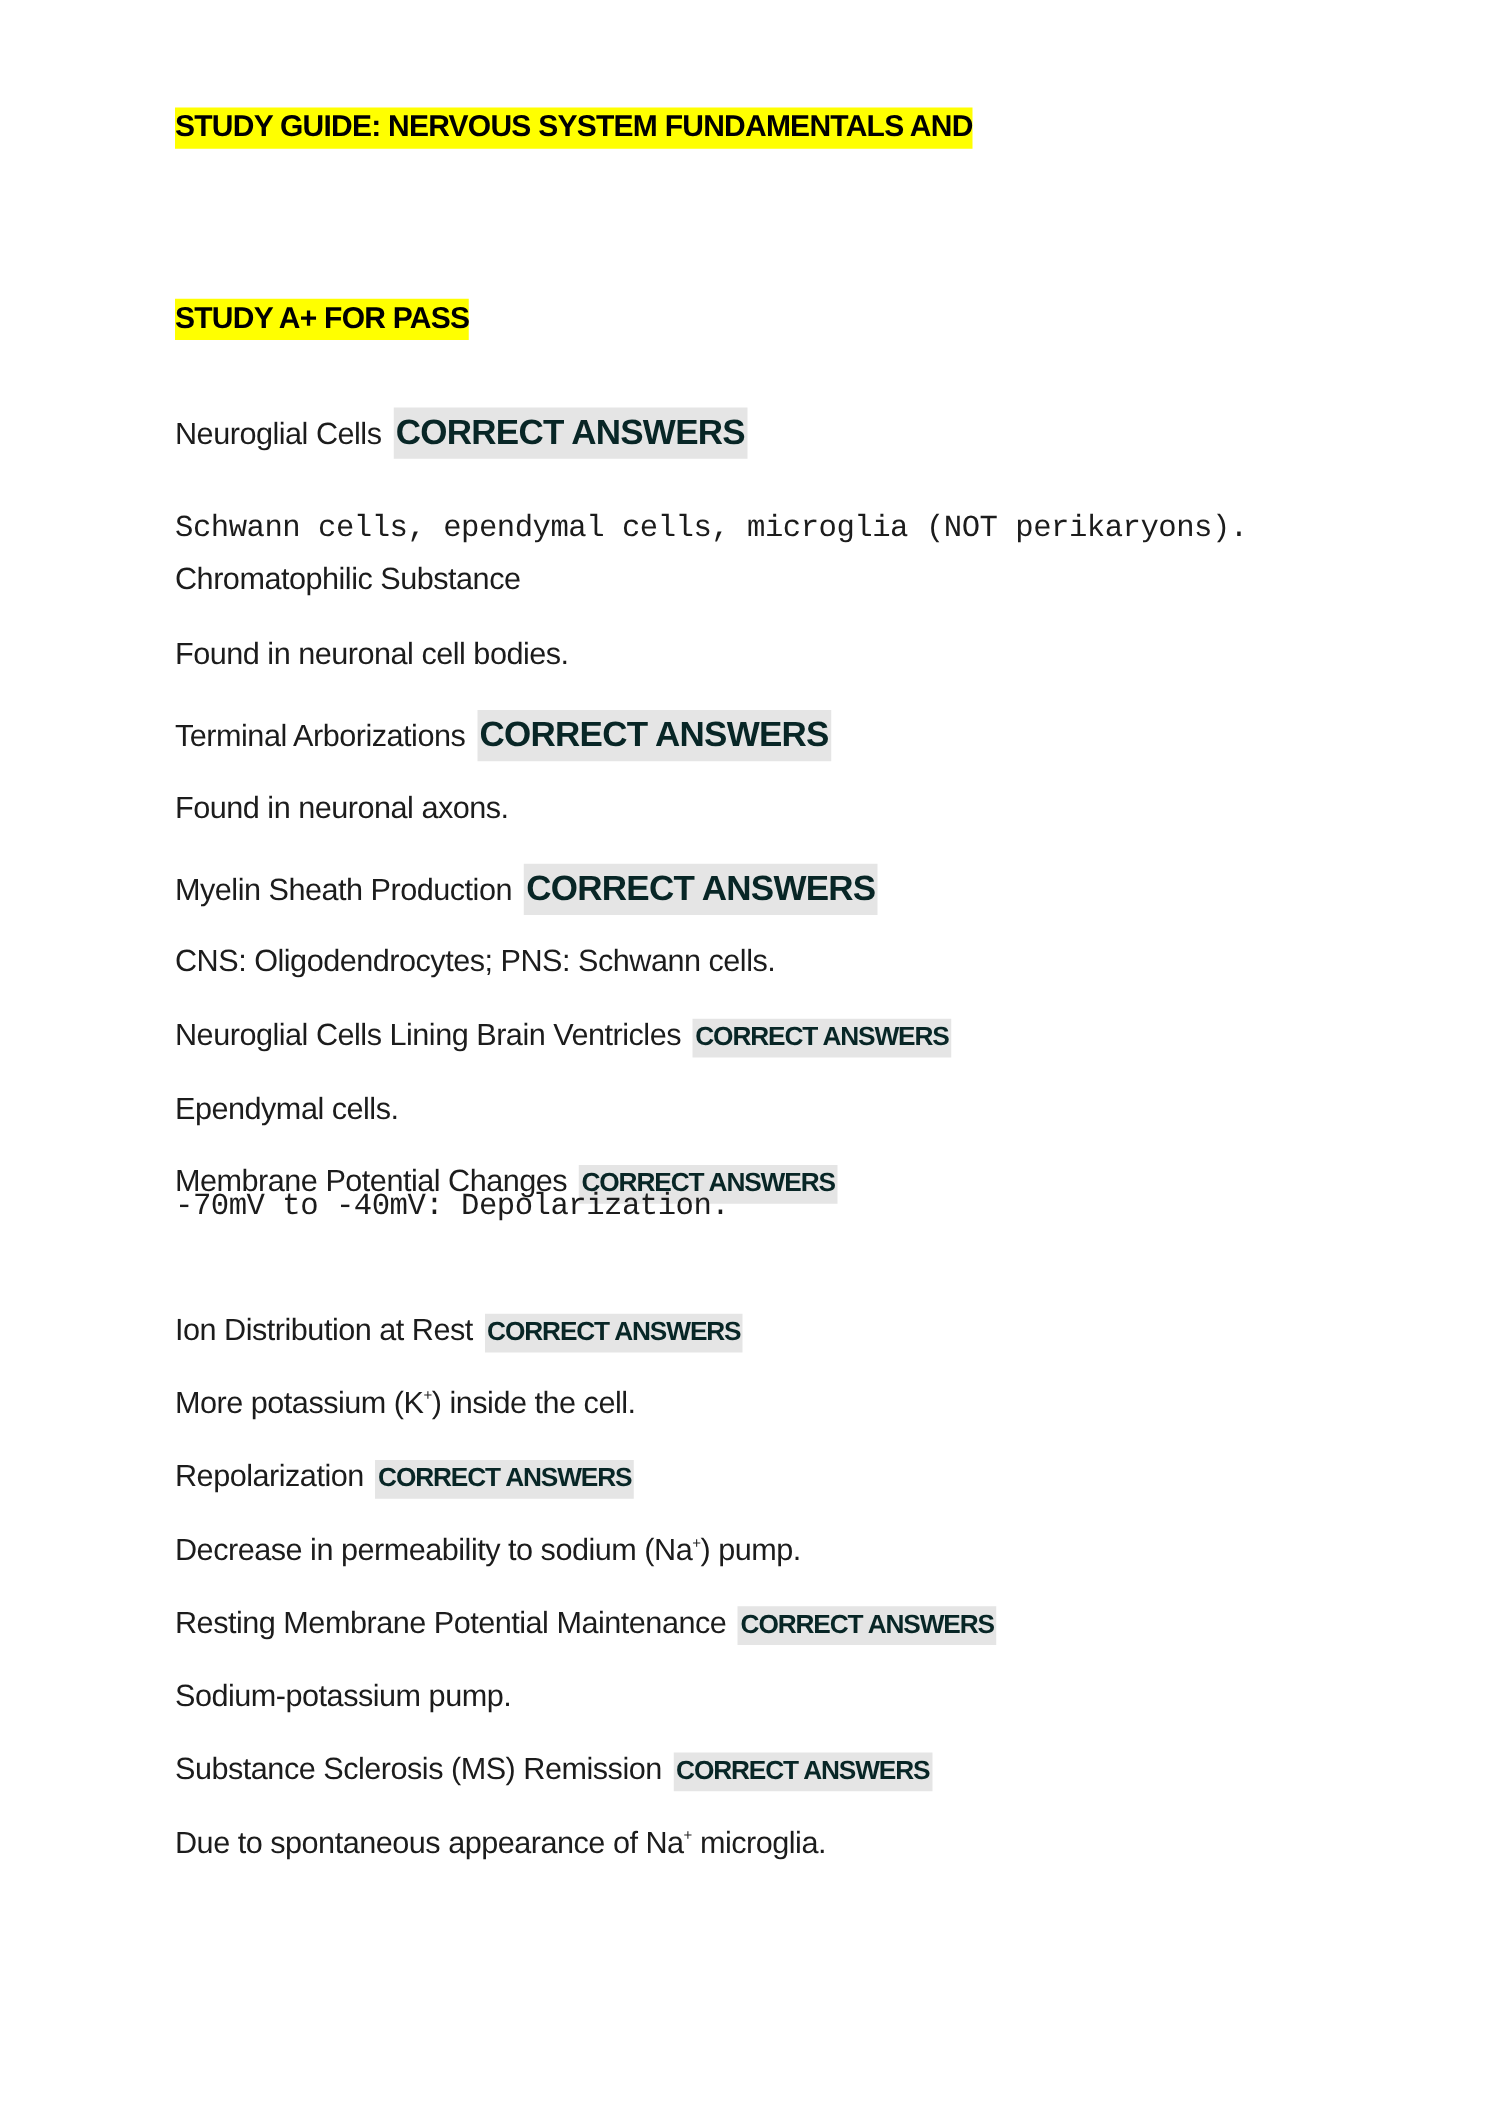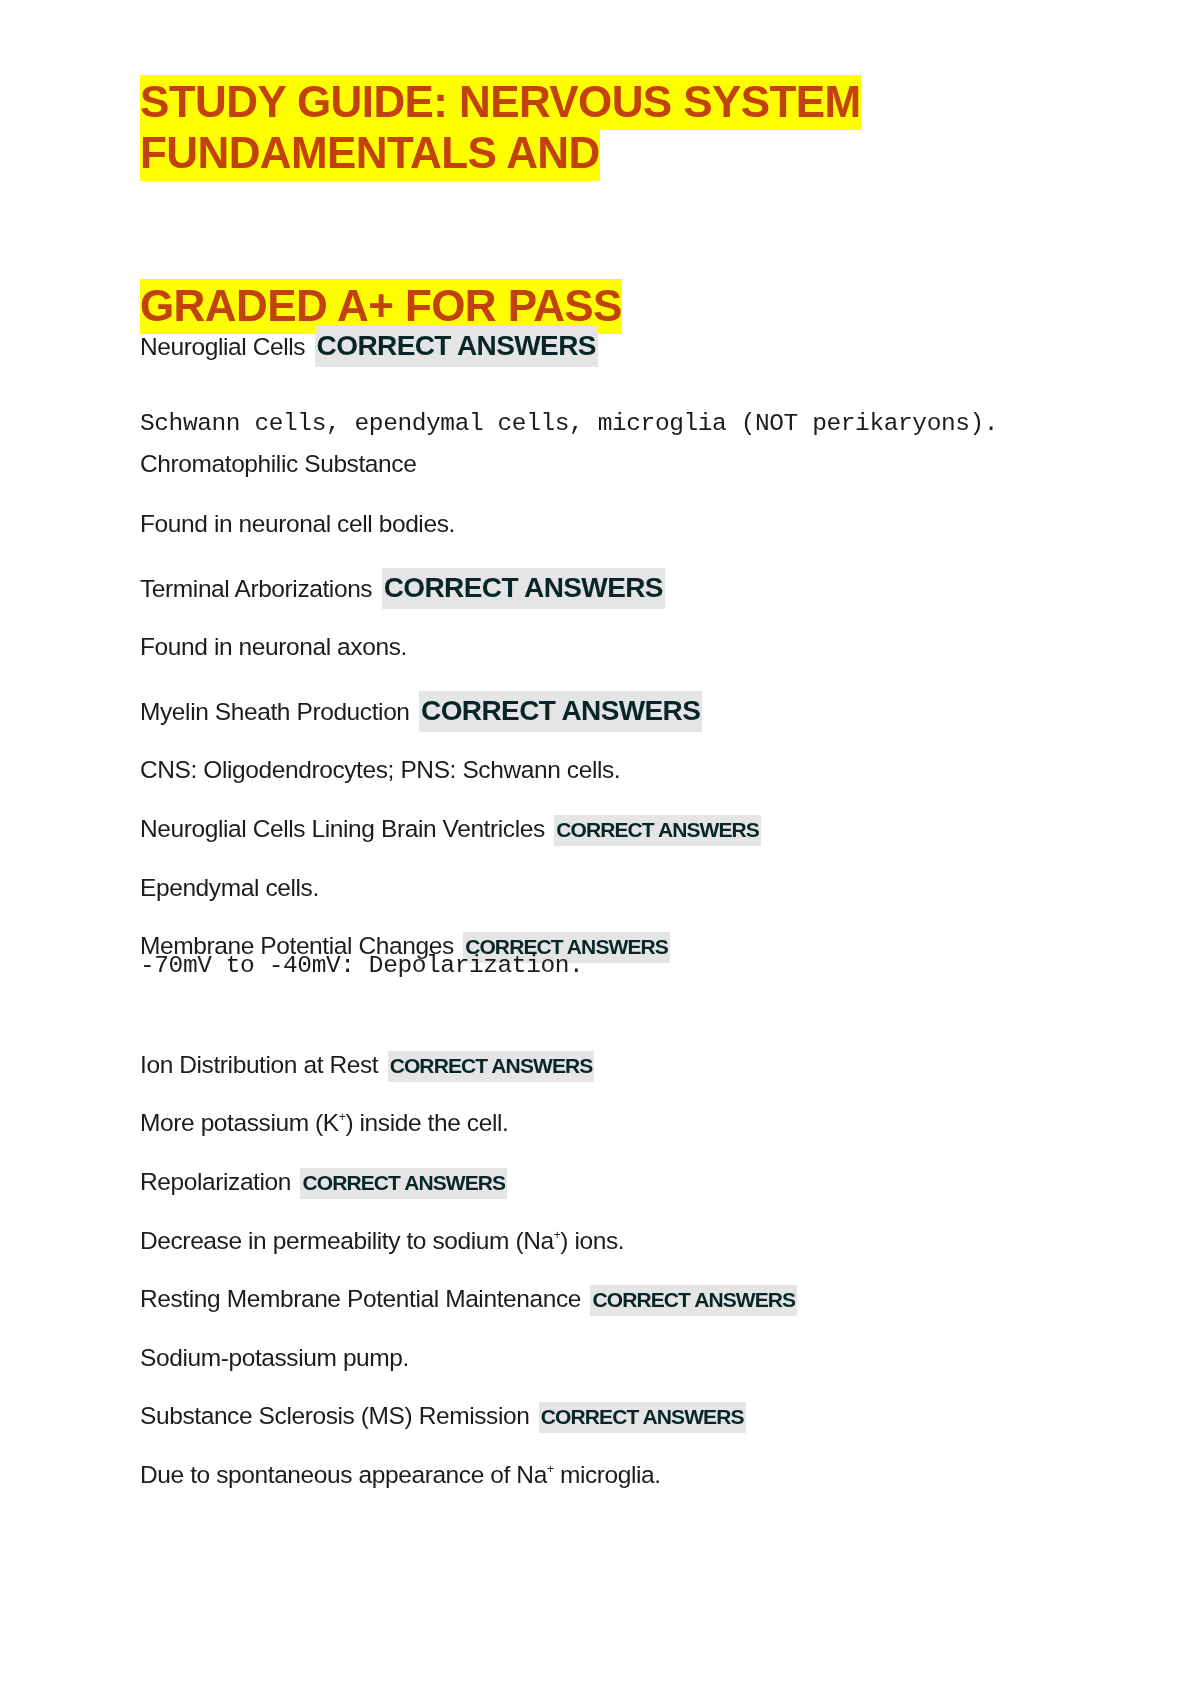--- a/index.html
+++ b/index.html
@@ -20,23 +20,23 @@
       left: 140px;
       top: 0;
       width: 930px;
     }
     .title {
       position: absolute;
       left: 0;
       top: 76px;
       width: 930px;
       font-weight: bold;
-      font-size: 44px;
+      font-size: 24px;
       line-height: 51px;
-      color: #c2410c;
+      color: #000000;
       letter-spacing: -0.6px;
     }
     .title .hl {
       background: #ffff00;
       padding: 2px 0 4px 0;
       box-decoration-break: clone;
       -webkit-box-decoration-break: clone;
     }
     .line {
       position: absolute;
@@ -72,21 +72,21 @@
   </style>
 </head>
 <body>
 
 <div class="page">
 
   <div class="title">
     <span class="hl">STUDY GUIDE: NERVOUS SYSTEM FUNDAMENTALS AND</span><br>
     <br>
     <br>
-    <span class="hl">GRADED A+ FOR PASS</span>
+    <span class="hl">STUDY A+ FOR PASS</span>
   </div>
 
   <div class="line" style="top:326px;">
     <span>Neuroglial Cells</span>
     <span class="badge big">CORRECT ANSWERS</span>
   </div>
   <div class="line" style="top:410px;font-family:Liberation Mono, monospace;">
     <span>Schwann cells, ependymal cells, microglia (NOT perikaryons).</span>
   </div>
 
@@ -135,21 +135,21 @@
   </div>
   <div class="line" style="top:1109px;">
     <span><span>More potassium (K</span><sup>+</sup><span>) inside the cell.</span></span>
   </div>
 
   <div class="line" style="top:1168px;">
     <span>Repolarization</span>
     <span class="badge small">CORRECT ANSWERS</span>
   </div>
   <div class="line" style="top:1227px;">
-    <span><span>Decrease in permeability to sodium (Na</span><sup>+</sup><span>) ions.</span></span>
+    <span><span>Decrease in permeability to sodium (Na</span><sup>+</sup><span>) pump.</span></span>
   </div>
 
   <div class="line" style="top:1285px;">
     <span>Resting Membrane Potential Maintenance</span>
     <span class="badge small">CORRECT ANSWERS</span>
   </div>
   <div class="line" style="top:1344px;">
     <span>Sodium-potassium pump.</span>
   </div>
 

